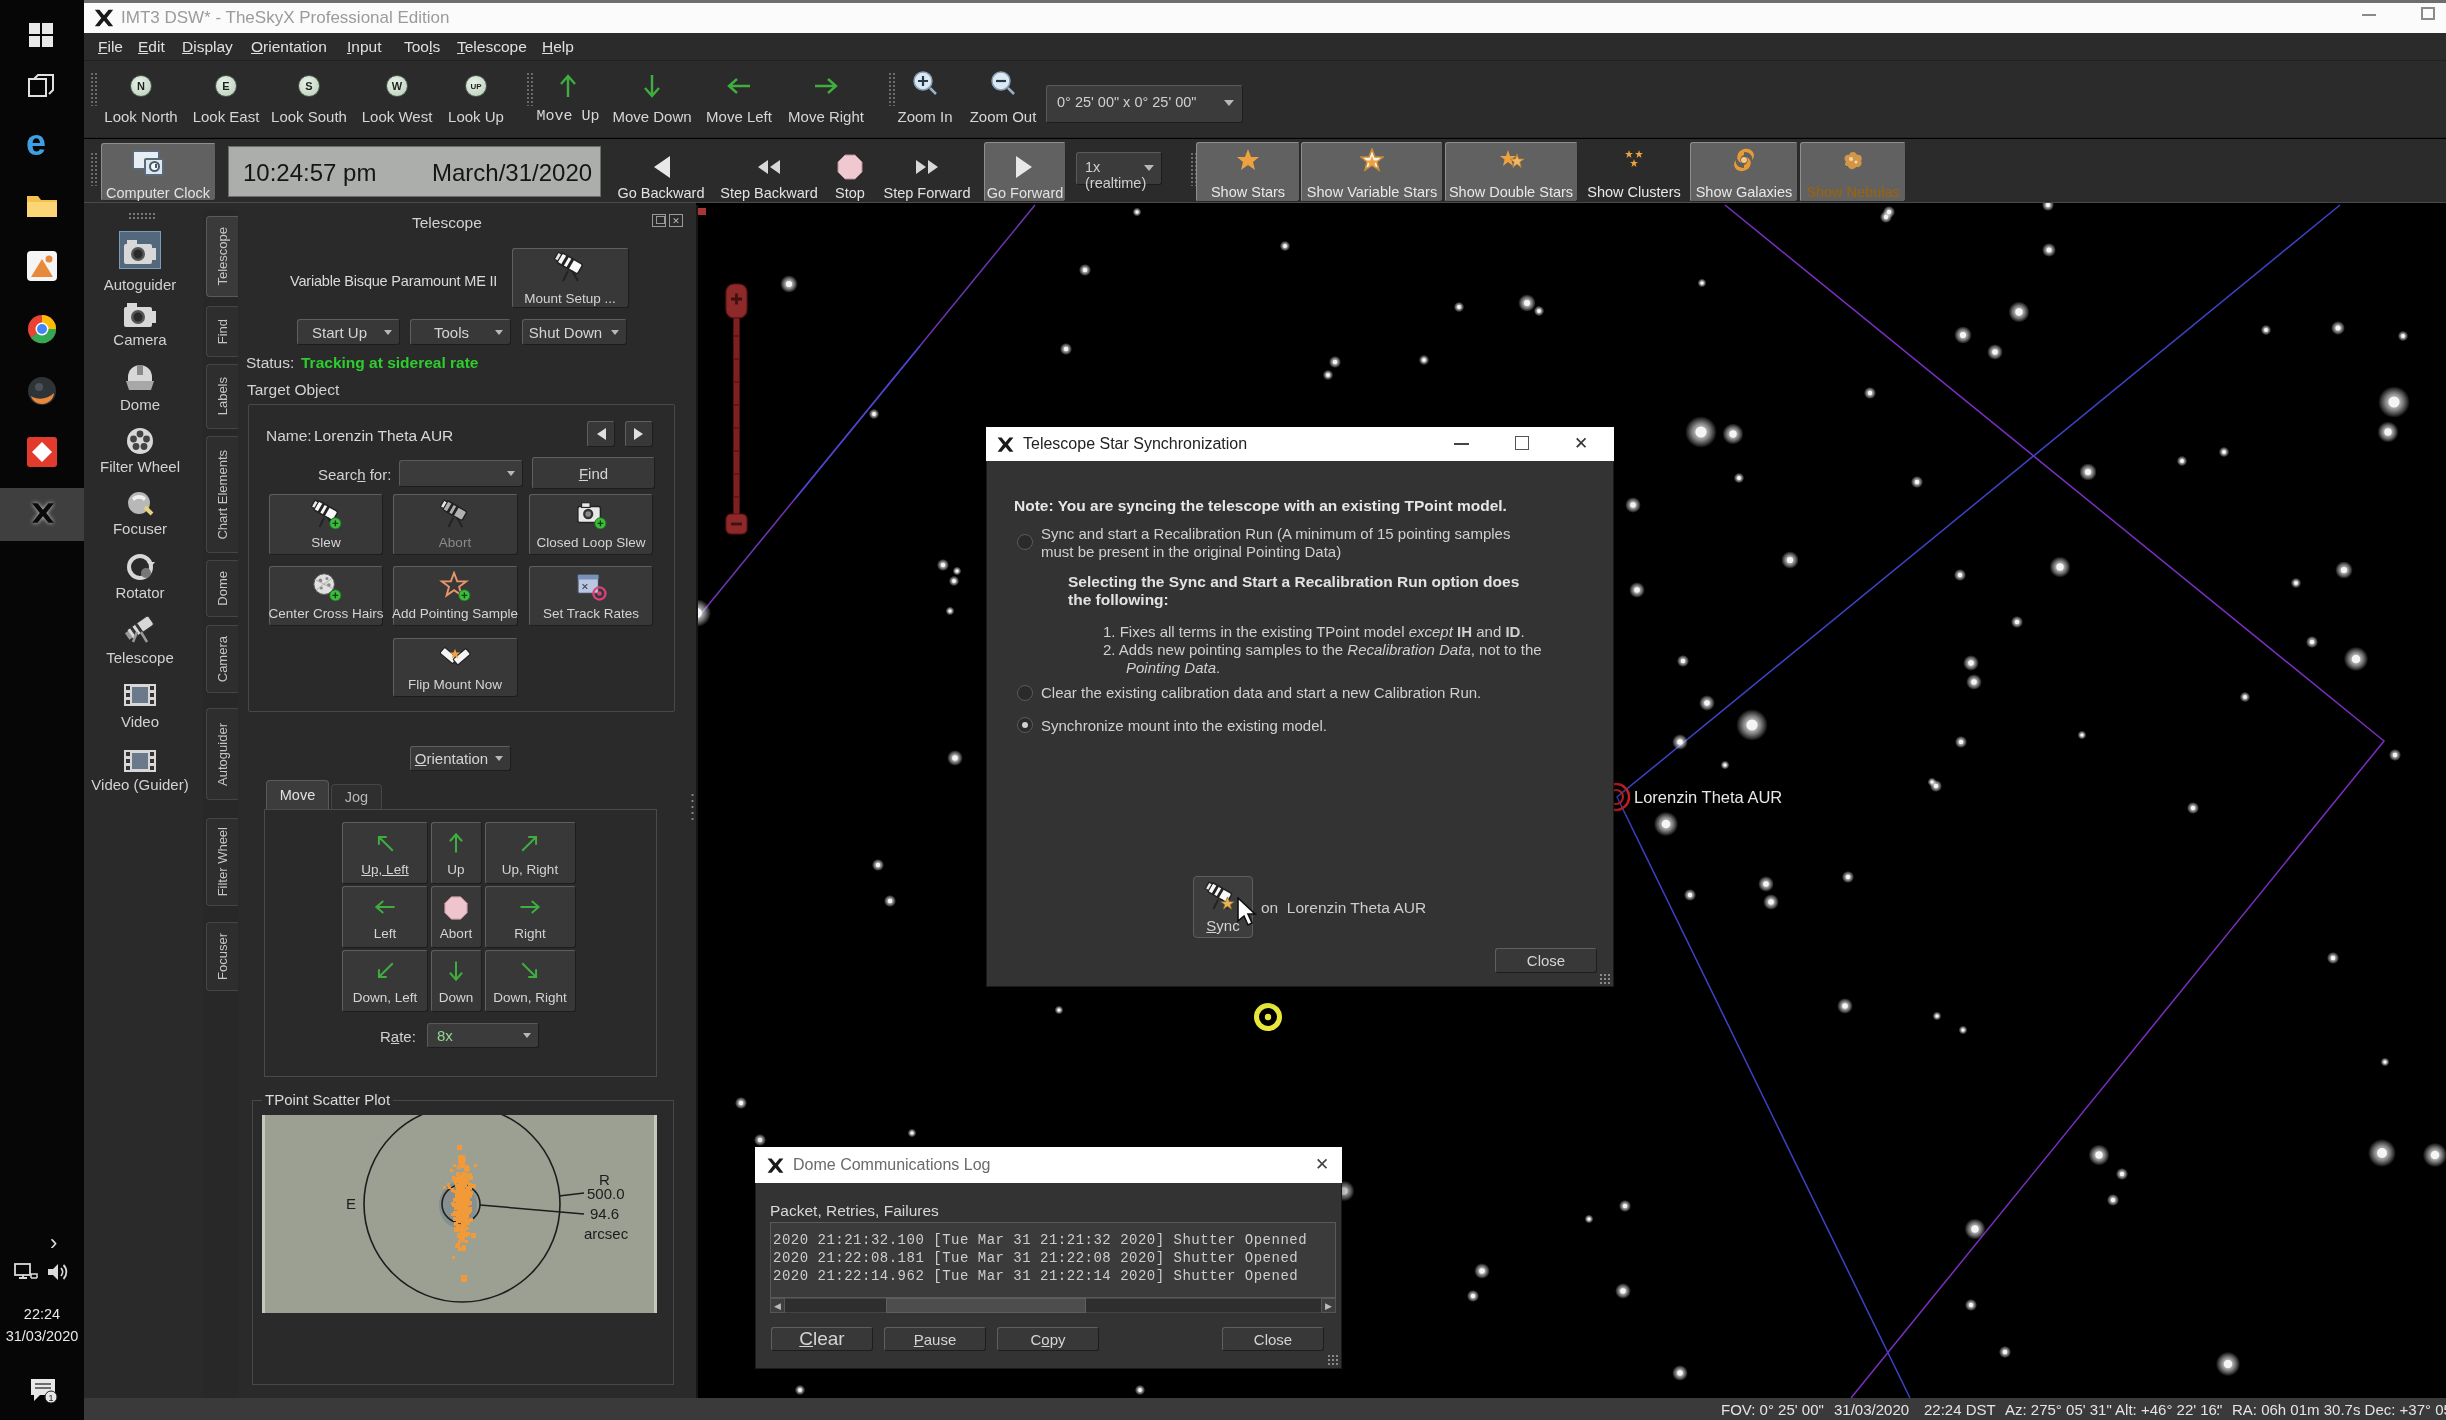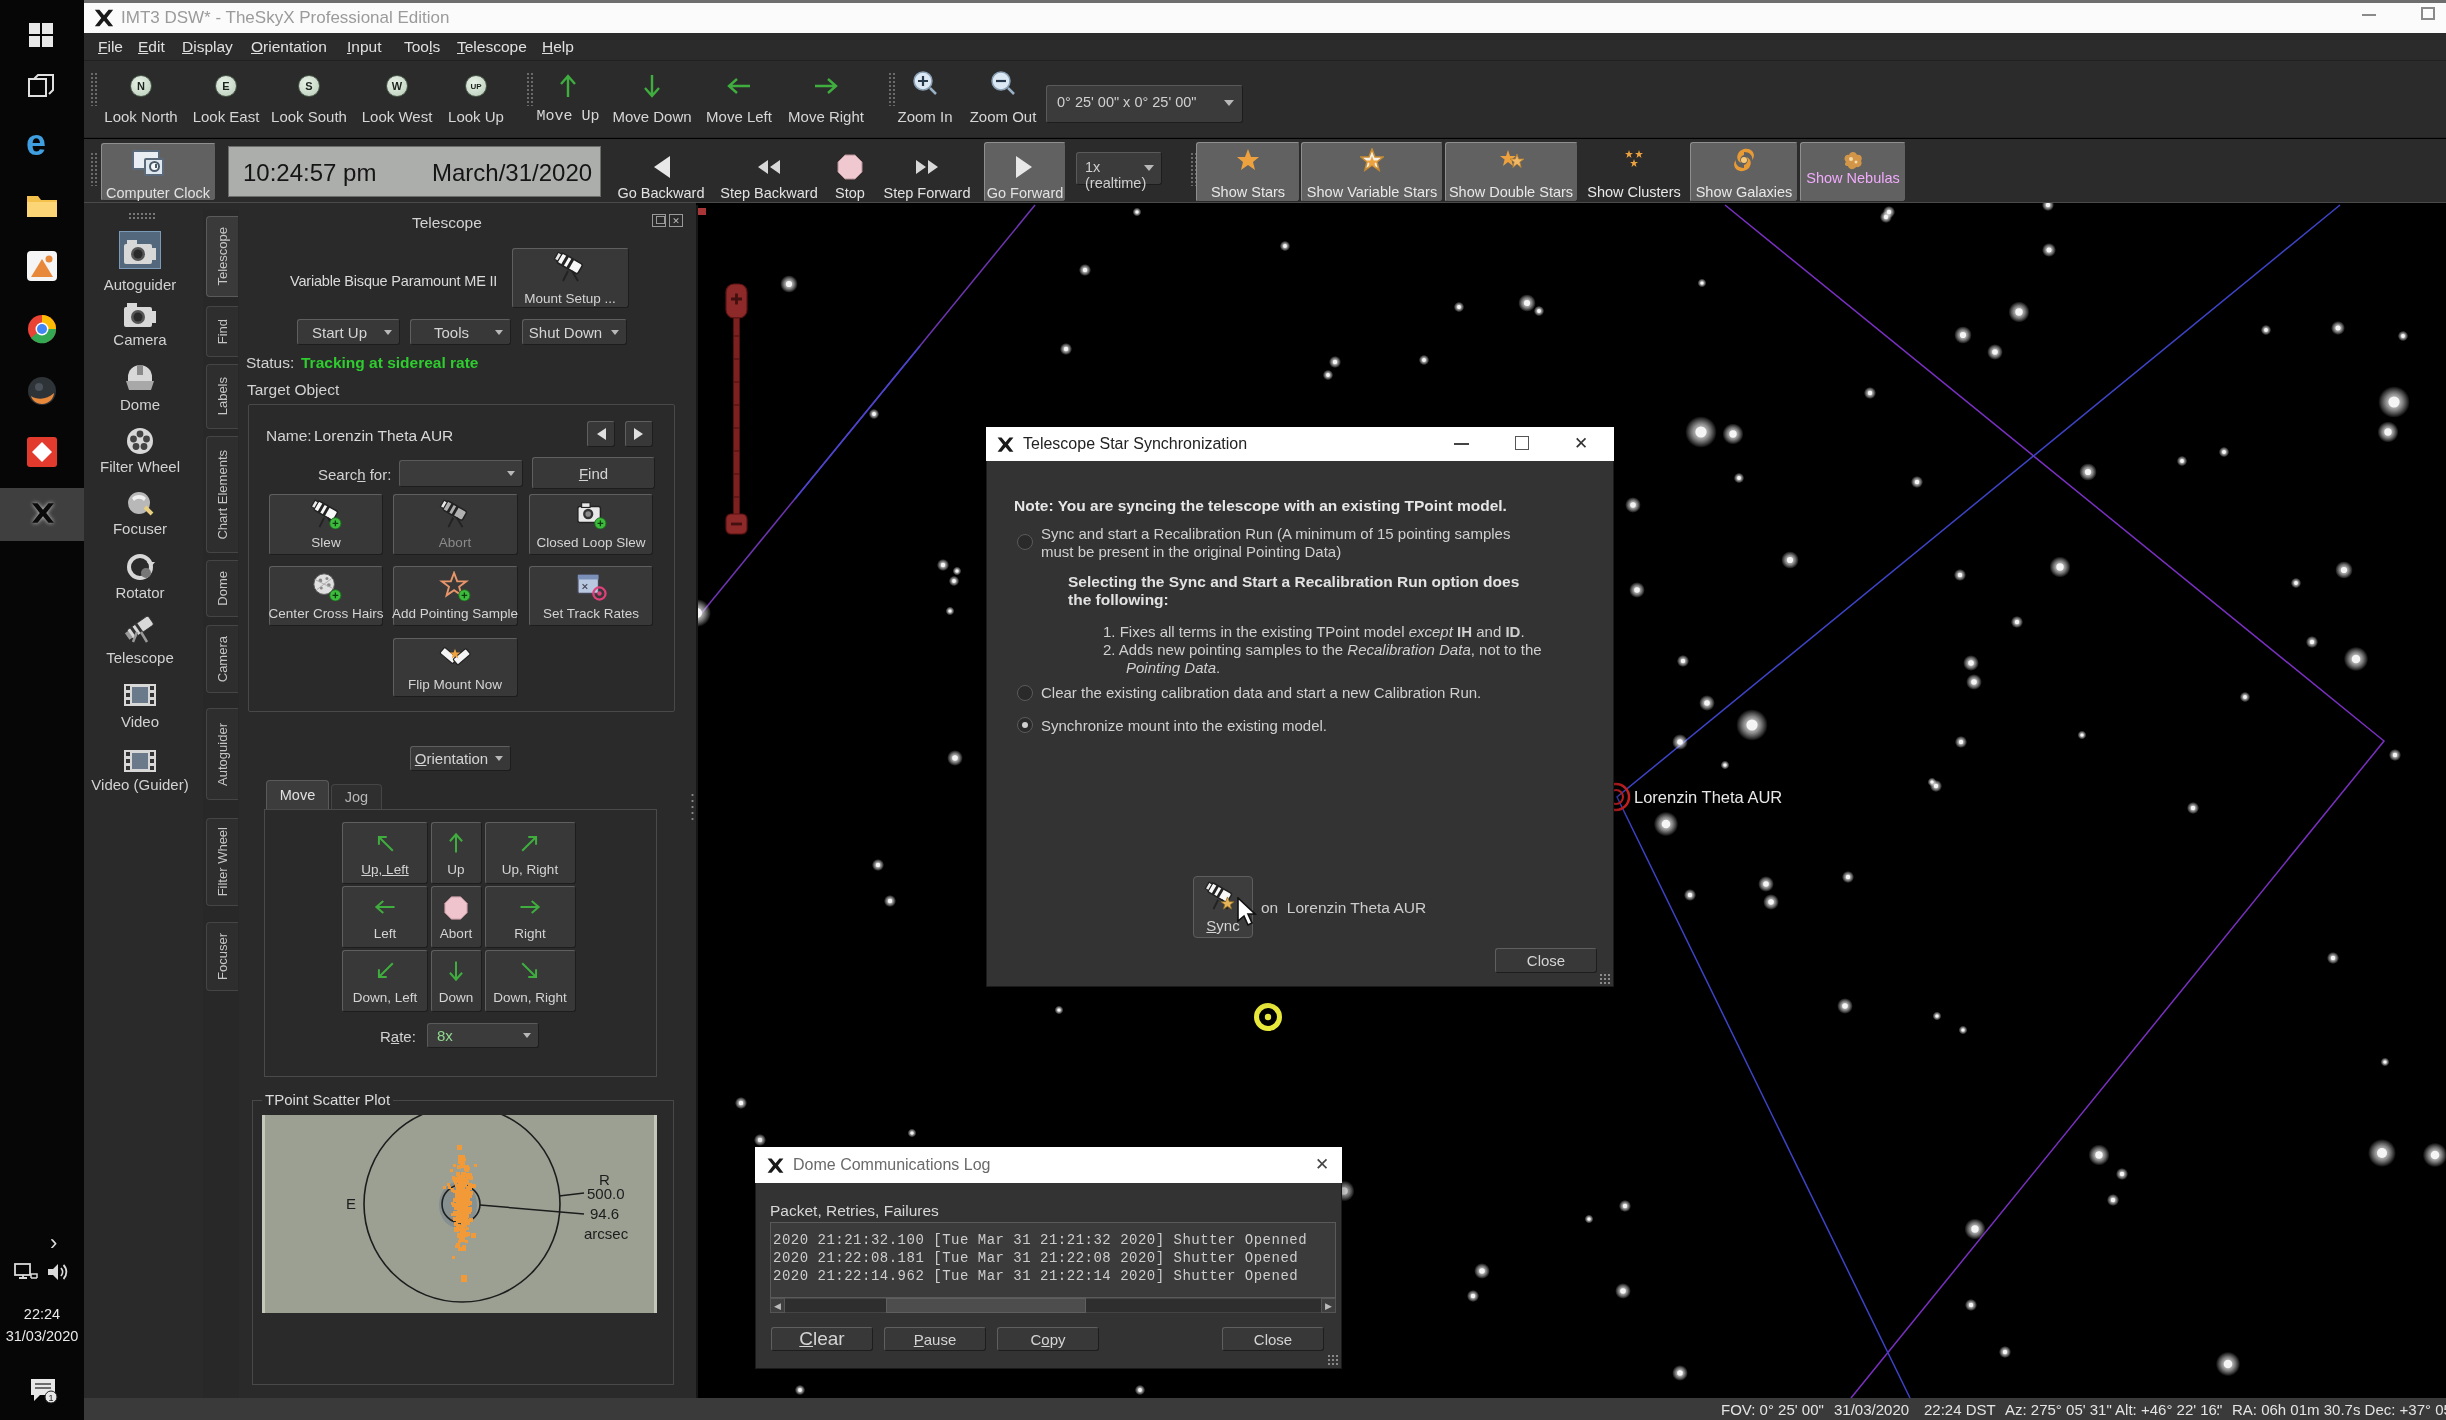--- a/index.html
+++ b/index.html
@@ -397,21 +397,21 @@
       <path d="M12 20 C5 20 3 15 4 12 C2 14 1 18 4 21 C8 25 16 23 18 18 C20 14 18 10 14 9 C17 11 16 16 12 17 Z" fill="#e89a35"></path>
       <circle cx="12" cy="12" r="3" fill="#f5c87a"></circle>
     </svg></div>
 <div class="abs " style="left:1744px;top:184px;font-size:14.5px;color:#e8e8e8;transform:translateX(-50%);white-space:nowrap;">Show Galaxies</div>
 <div class="abs b3p" style="left:1800px;top:142px;width:106px;height:60px;"></div>
 <div class="abs " style="left:1841px;top:148px;width:24px;height:24px;"><svg width="24" height="24" viewBox="0 0 24 24">
       <path d="M5 14 C2 11 4 6 8 7 C9 3 15 3 16 7 C20 6 22 10 20 13 C22 16 19 20 15 19 C13 22 8 22 7 18 C4 18 3 16 5 14 Z" fill="#e8a045" opacity="0.85"></path>
       <circle cx="10" cy="11" r="2" fill="#f7d9a8"></circle>
       <circle cx="15" cy="14" r="1.5" fill="#f7d9a8"></circle>
     </svg></div>
-<div class="abs " style="left:1853px;top:170px;font-size:14.5px;color:#f0abfc;transform:translateX(-50%);white-space:nowrap;">Show Nebulas</div>
+<div class="abs " style="left:1853px;top:184px;font-size:14.5px;color:#a16207;transform:translateX(-50%);white-space:nowrap;">Show Nebulas</div>
 <div class="abs " style="left:0px;top:0px;width:84px;height:1420px;background:#060606;"></div>
 <div class="abs " style="left:28px;top:22px;width:26px;height:26px;"><svg width="26" height="26" viewBox="0 0 26 26">
       <rect x="1" y="1" width="11" height="11" fill="#e8e8e8"></rect>
       <rect x="14" y="1" width="11" height="11" fill="#e8e8e8"></rect>
       <rect x="1" y="14" width="11" height="11" fill="#e8e8e8"></rect>
       <rect x="14" y="14" width="11" height="11" fill="#e8e8e8"></rect>
     </svg></div>
 <div class="abs " style="left:28px;top:74px;width:26px;height:26px;"><svg width="26" height="26" viewBox="0 0 26 26">
       <rect x="1" y="5" width="17" height="17" fill="none" stroke="#e0e0e0" stroke-width="2"></rect>
       <path d="M6 5 L10 1 L25 1 L25 16 L21 20" fill="none" stroke="#e0e0e0" stroke-width="2"></path>

